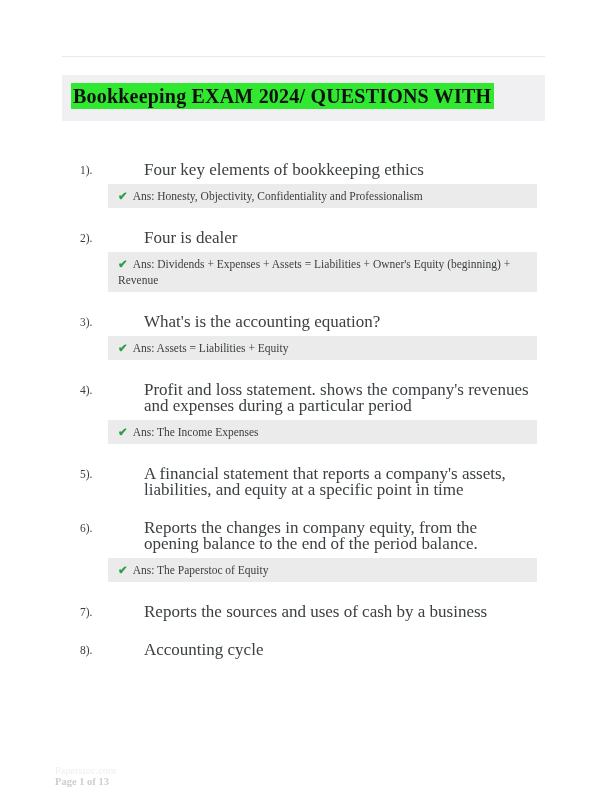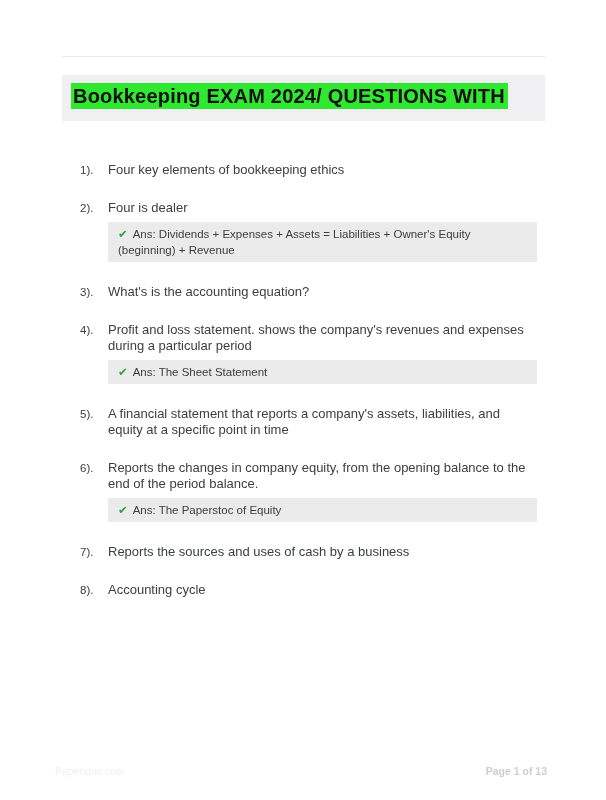--- a/index.html
+++ b/index.html
@@ -5,21 +5,21 @@
   * { margin: 0; padding: 0; box-sizing: border-box; }
   html, body { background: #ffffff; }
   body {
     width: 606px; height: 800px;
     margin: 0 auto;
     position: relative;
     overflow: hidden;
     font-family: "Liberation Sans", "DejaVu Sans", sans-serif;
     color: #3c4043;
   }
-  .page { position: absolute; inset: 0; background: #ffffff; }
+  .page { position: absolute; inset: 0; background: #ffffff; font-family: Liberation Serif, serif; }
 
   .top-rule {
     position: absolute;
     left: 62px; right: 61px; top: 56px;
     border-top: 1px solid #e9e9eb;
   }
 
   .title-band {
     position: absolute;
     left: 62px; right: 61px; top: 75px;
@@ -40,21 +40,21 @@
   .q-row { display: flex; margin-bottom: 6px; }
   .q-num {
     width: 28px;
     margin-left: 18px;
     flex: 0 0 28px;
     font-size: 11.5px; line-height: 16px; color: #3c4043;
   }
   .q-text {
     flex: 1;
     padding-right: 10px;
-    font-size: 13px; line-height: 16px; color: #3c4043;
+    font-size: 17px; line-height: 16px; color: #3c4043; margin-left: 36px;
   }
   .a-box {
     margin-left: 46px;
     margin-right: 8px;
     background: #ebebeb;
     padding: 4px 10px 4px 10px;
     font-size: 11.5px; line-height: 16px; color: #3c4043;
   }
   .a-box .check {
     color: #2f9e4c;
@@ -62,20 +62,21 @@
     font-size: 11.5px;
     margin-right: 5px;
   }
 
   .footer {
     position: absolute;
     left: 55px; right: 59px; top: 765px;
     display: flex;
     justify-content: space-between;
     align-items: baseline;
+    flex-direction: column;
   }
   .watermark { font-size: 10px; color: #eceef0; letter-spacing: 0.2px; }
   .page-indicator { font-size: 10.5px; font-weight: 600; color: #ccced2; }
 </style>
 </head>
 <body>
 
 <div class="page">
 
   <div class="top-rule"></div>
@@ -84,43 +85,45 @@
     <div class="title-line"><span class="hl">Bookkeeping EXAM 2024/ QUESTIONS WITH</span></div>
   </div>
 
   <div class="qa-list">
 
     <div class="qa-item">
       <div class="q-row">
         <span class="q-num">1).</span>
         <span class="q-text">Four key elements of bookkeeping ethics</span>
       </div>
+      <div class="a-box"><span class="check">✔</span><span>Ans: Honesty, Objectivity, Confidentiality and Professionalism</span></div>
     </div>
 
     <div class="qa-item">
       <div class="q-row">
         <span class="q-num">2).</span>
         <span class="q-text">Four is dealer</span>
       </div>
       <div class="a-box"><span class="check">✔</span><span>Ans: Dividends + Expenses + Assets = Liabilities + Owner's Equity (beginning) + Revenue</span></div>
     </div>
 
     <div class="qa-item">
       <div class="q-row">
         <span class="q-num">3).</span>
         <span class="q-text">What's is the accounting equation?</span>
       </div>
+      <div class="a-box"><span class="check">✔</span><span>Ans: Assets = Liabilities + Equity</span></div>
     </div>
 
     <div class="qa-item">
       <div class="q-row">
         <span class="q-num">4).</span>
         <span class="q-text">Profit and loss statement. shows the company's revenues and expenses during a particular period</span>
       </div>
-      <div class="a-box"><span class="check">✔</span><span>Ans: The Sheet Statement</span></div>
+      <div class="a-box"><span class="check">✔</span><span>Ans: The Income Expenses</span></div>
     </div>
 
     <div class="qa-item">
       <div class="q-row">
         <span class="q-num">5).</span>
         <span class="q-text">A financial statement that reports a company's assets, liabilities, and equity at a specific point in time</span>
       </div>
     </div>
 
     <div class="qa-item">

